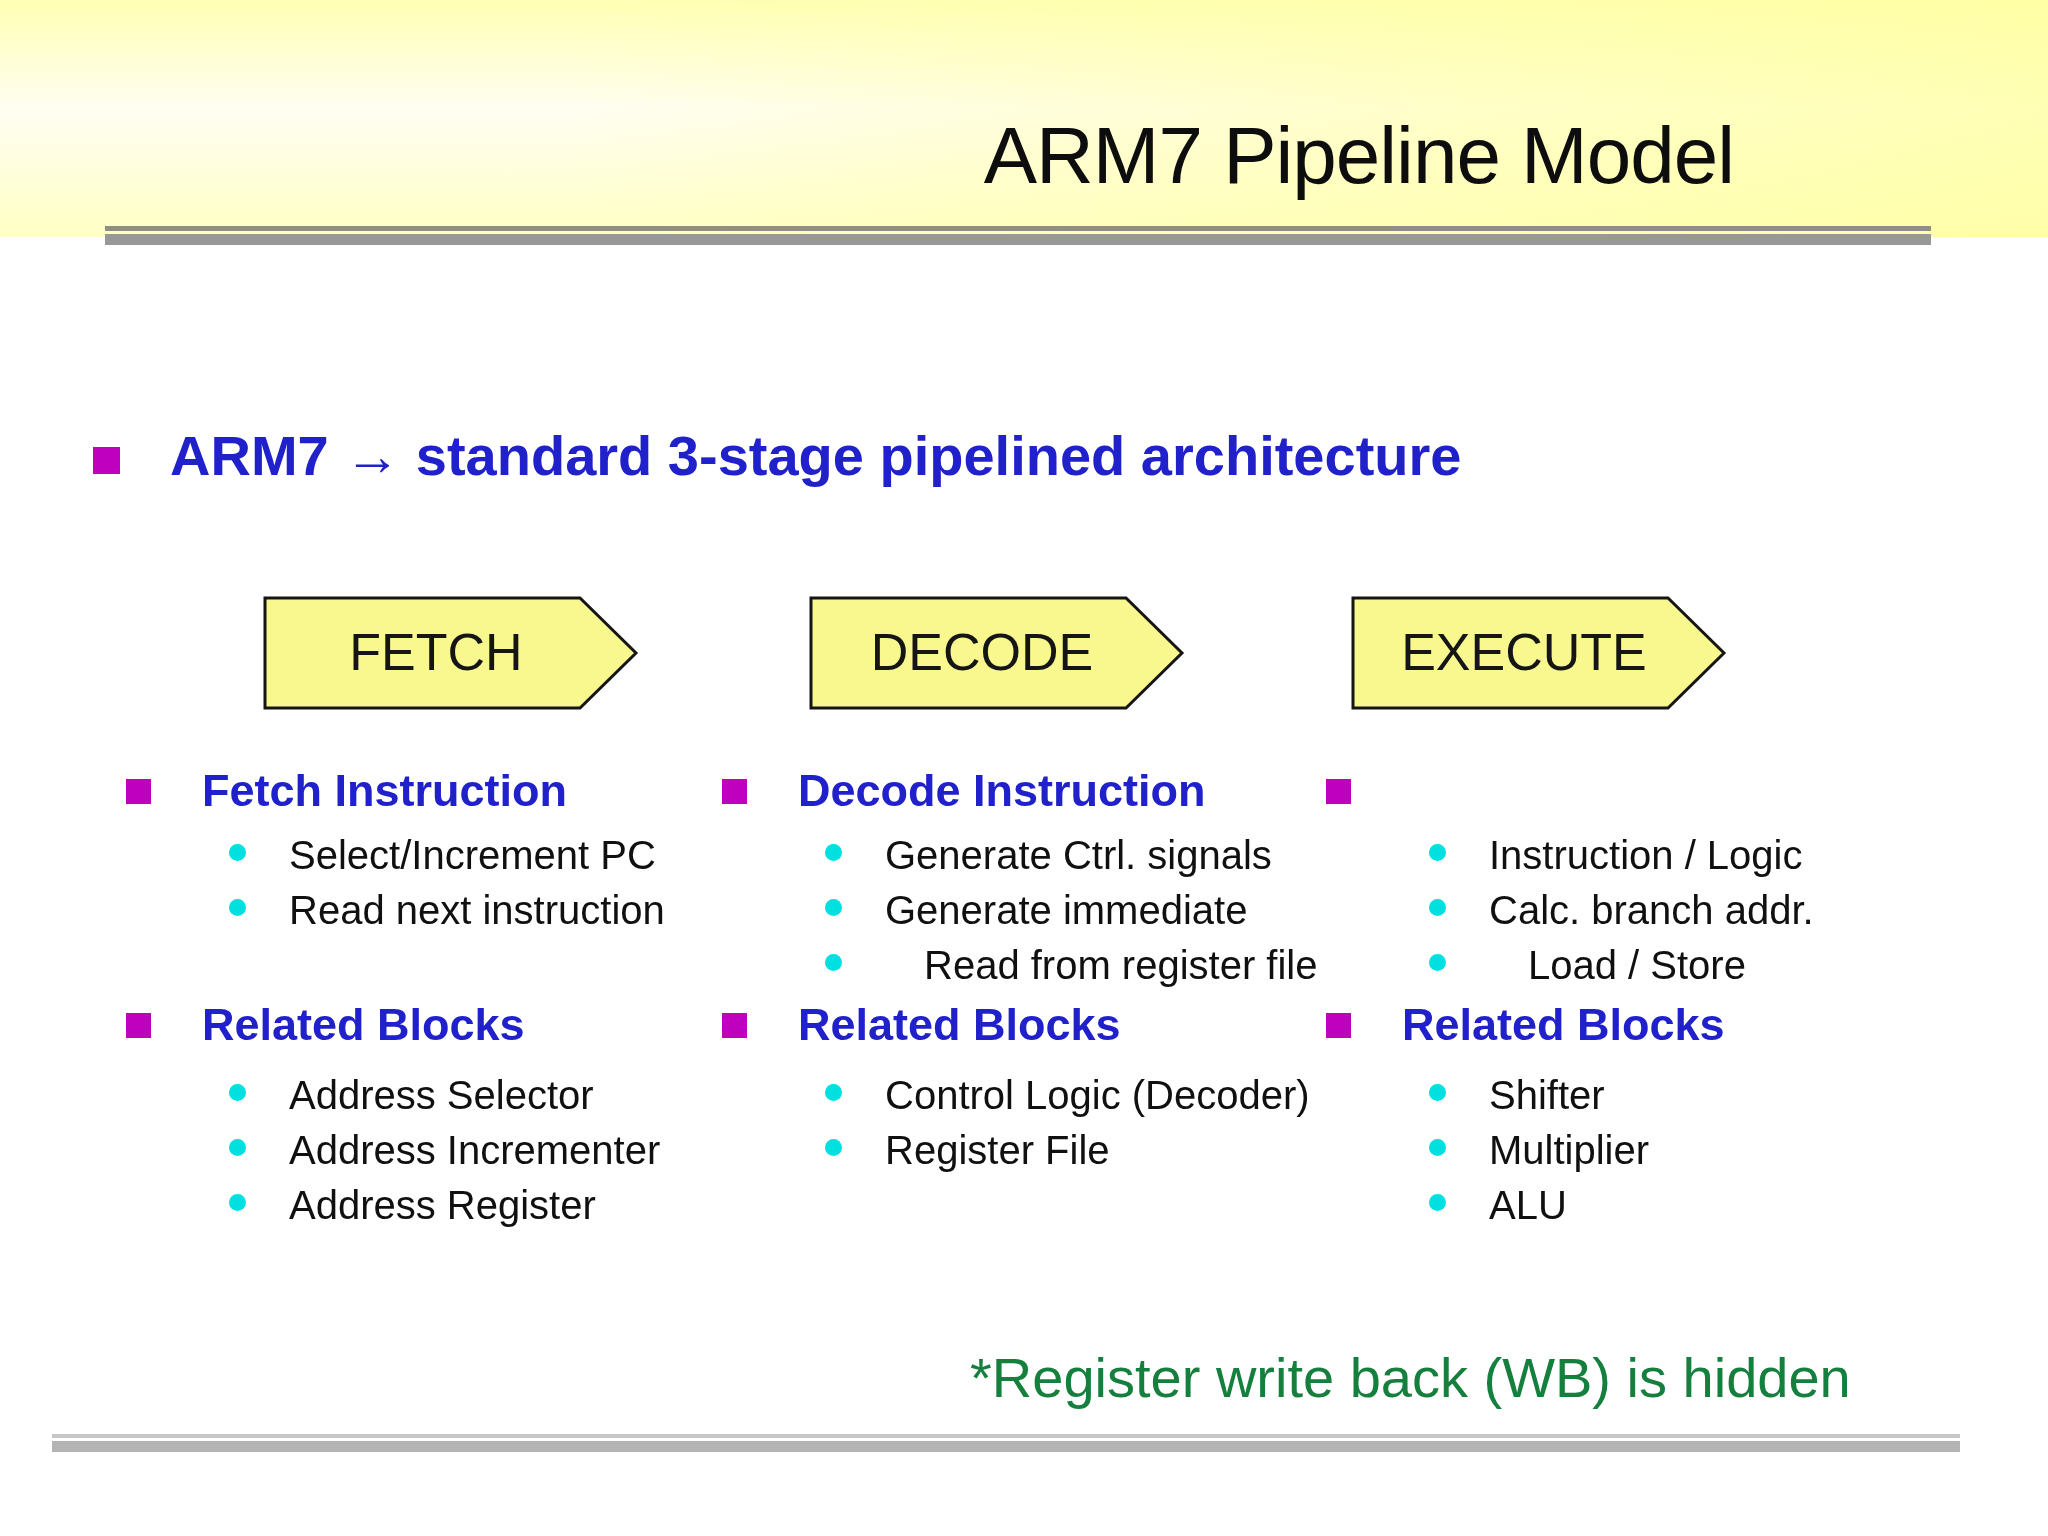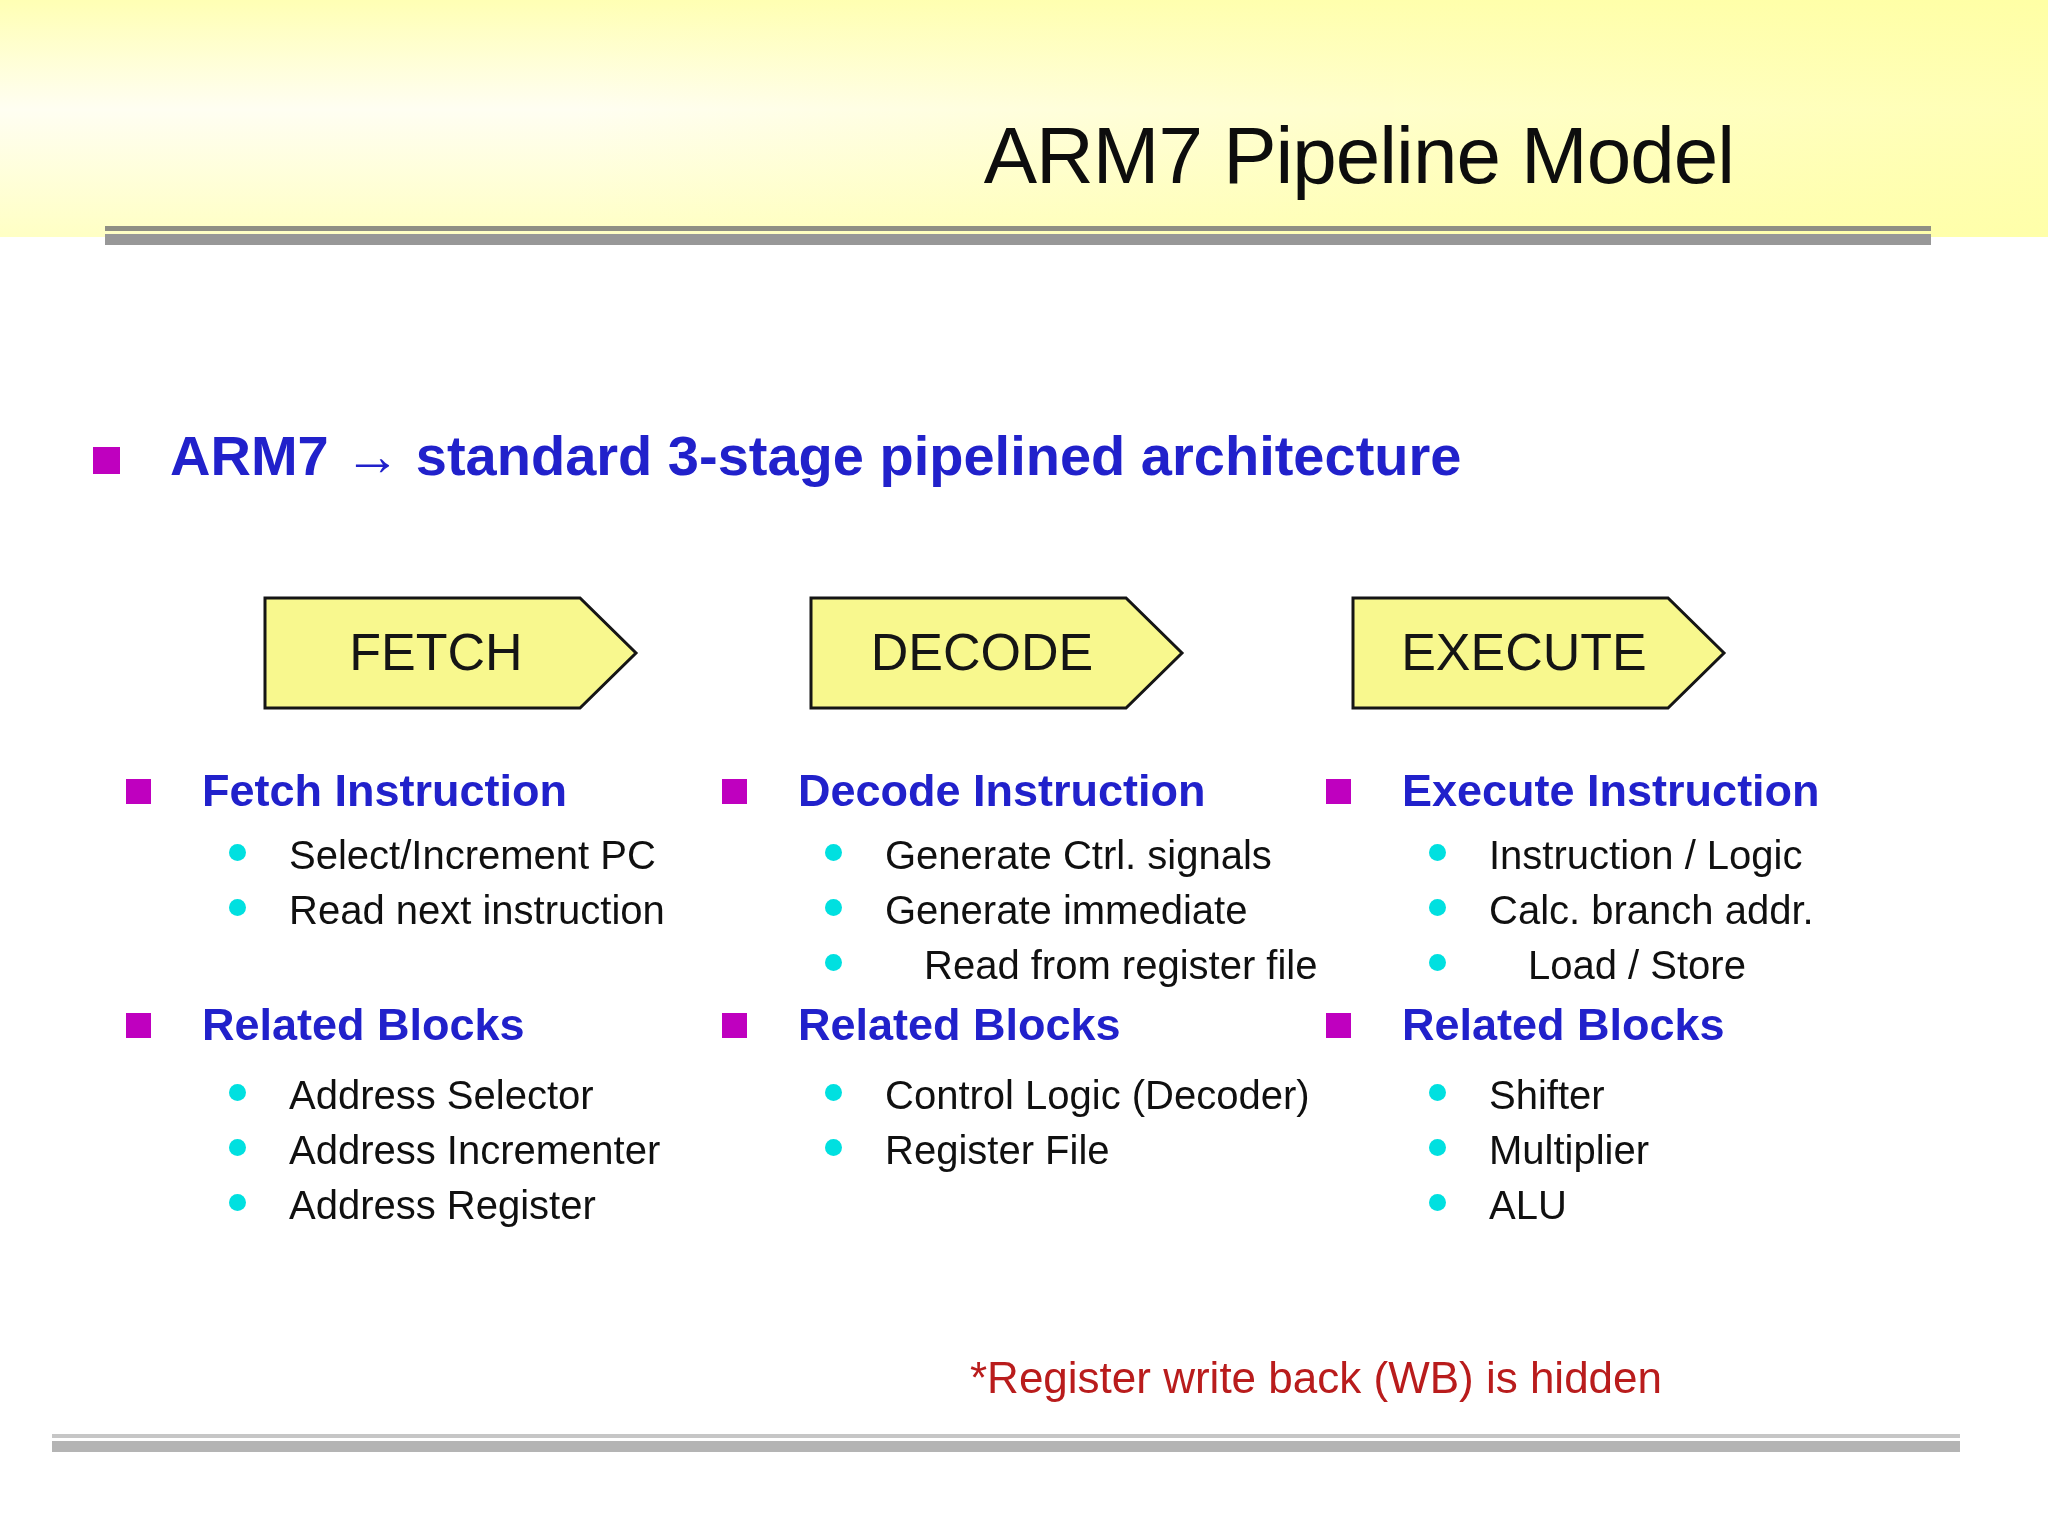--- a/index.html
+++ b/index.html
@@ -61,22 +61,22 @@
   
   .r10{top:68px;}  .d10{top:80px;}
   .r11{top:123px;} .d11{top:135px;}
   .r12{top:178px;margin-left:39px;} .d12{top:190px;}
   
   .r20{top:308px;} .d20{top:320px;}
   .r21{top:363px;} .d21{top:375px;}
   .r22{top:418px;} .d22{top:430px;}
   
   .footnote{
-    position:absolute;left:970px;top:1348px;font-size:44px;line-height:60px;
-    color:#b91c1c;white-space:nowrap;
+    position:absolute;left:970px;top:1348px;font-size:56px;line-height:60px;
+    color:#15803d;white-space:nowrap;
   }
 </style>
 </head>
 <body>
 
 <div class="slide">
 
   <div class="band"></div>
 
   <div class="page-title">ARM7 Pipeline Model</div>
@@ -137,21 +137,20 @@
     <div class="sq sq-pos-2"></div>
     <div class="h-blue h-pos-2">Related Blocks</div>
     <div class="dot d20"></div>
     <div class="it r20">Control Logic (Decoder)</div>
     <div class="dot d21"></div>
     <div class="it r21">Register File</div>
   </div>
 
   <div class="col col-3">
     <div class="sq sq-pos-1"></div>
-    <div class="h-blue h-pos-1">Execute Instruction</div>
     <div class="dot d10"></div>
     <div class="it r10">Instruction / Logic</div>
     <div class="dot d11"></div>
     <div class="it r11">Calc. branch addr.</div>
     <div class="dot d12"></div>
     <div class="it r12">Load / Store</div>
 
     <div class="sq sq-pos-2"></div>
     <div class="h-blue h-pos-2">Related Blocks</div>
     <div class="dot d20"></div>

